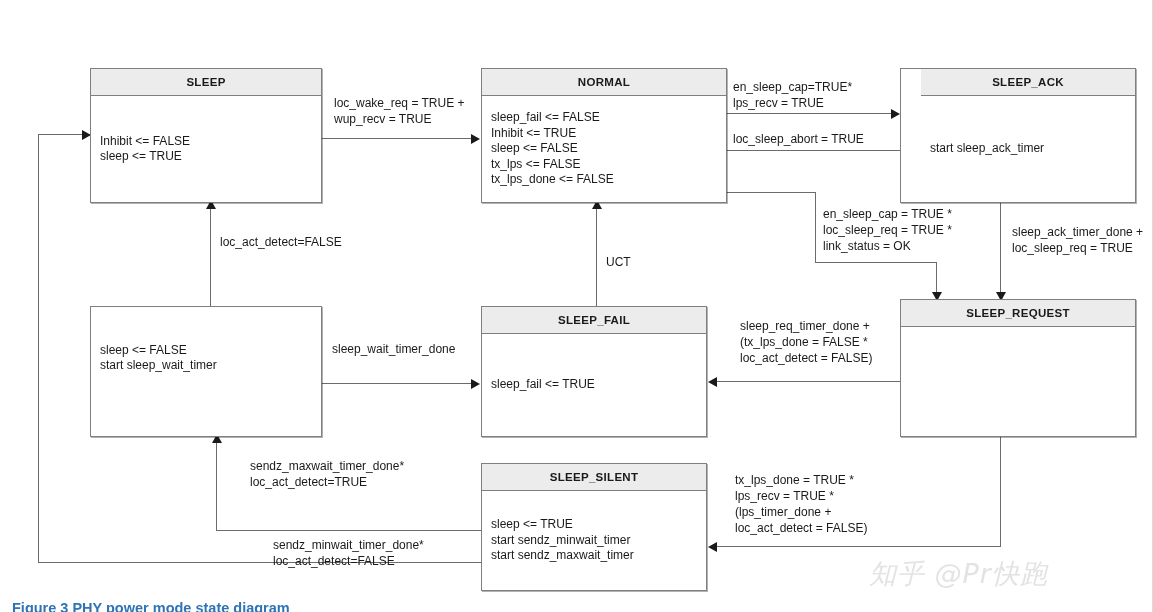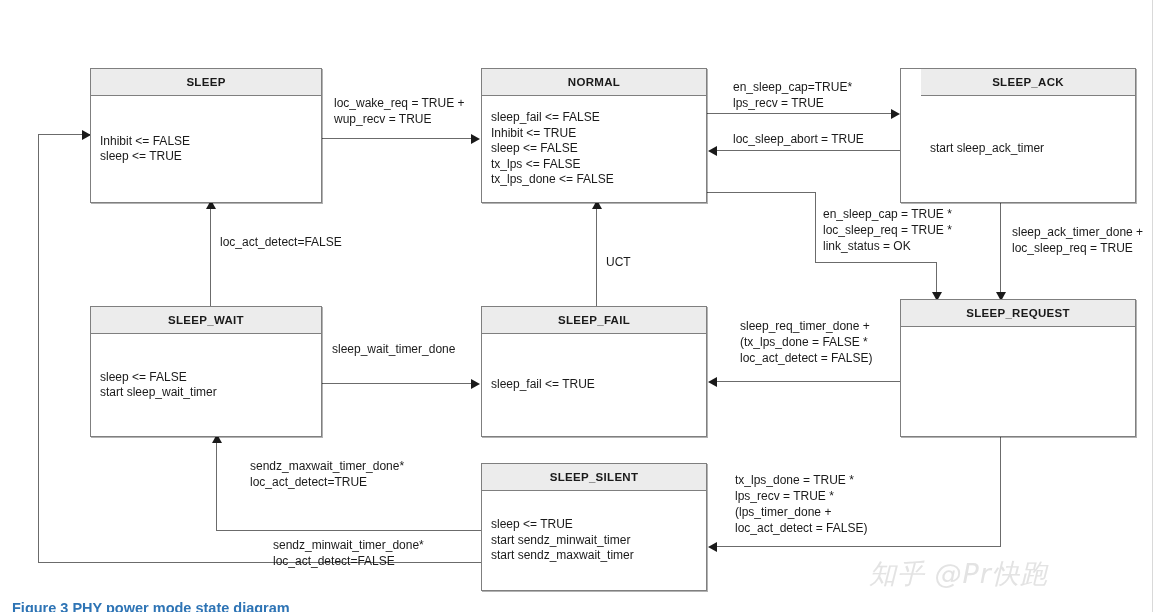--- a/index.html
+++ b/index.html
@@ -137,40 +137,39 @@
   <div class="ah ah-r" style="left:82px;top:130px;"></div>
 
   <div class="node" style="left:90px;top:68px;width:232px;height:135px;">
     <div class="hdr">SLEEP</div>
     <div class="body">
       <div class="ln">Inhibit &lt;= FALSE</div>
       <div class="ln">sleep &lt;= TRUE</div>
     </div>
   </div>
 
-  <div class="node" style="left:481px;top:68px;width:226px;height:135px;">
+  <div class="node" style="left:481px;top:68px;width:246px;height:135px;">
     <div class="hdr">NORMAL</div>
     <div class="body">
       <div class="ln">sleep_fail &lt;= FALSE</div>
       <div class="ln">Inhibit &lt;= TRUE</div>
       <div class="ln">sleep &lt;= FALSE</div>
       <div class="ln">tx_lps &lt;= FALSE</div>
       <div class="ln">tx_lps_done &lt;= FALSE</div>
     </div>
   </div>
 
   <div class="node" style="left:900px;top:68px;width:236px;height:135px;padding-left:20px;">
     <div class="hdr">SLEEP_ACK</div>
     <div class="body">
       <div class="ln">start sleep_ack_timer</div>
     </div>
   </div>
 
   <div class="node" style="left:90px;top:306px;width:232px;height:131px;">
-    <div class="hdr">SLEEP_WAIT</div>
     <div class="body">
       <div class="ln">sleep &lt;= FALSE</div>
       <div class="ln">start sleep_wait_timer</div>
     </div>
   </div>
 
   <div class="node" style="left:481px;top:306px;width:226px;height:131px;">
     <div class="hdr">SLEEP_FAIL</div>
     <div class="body">
       <div class="ln">sleep_fail &lt;= TRUE</div>

